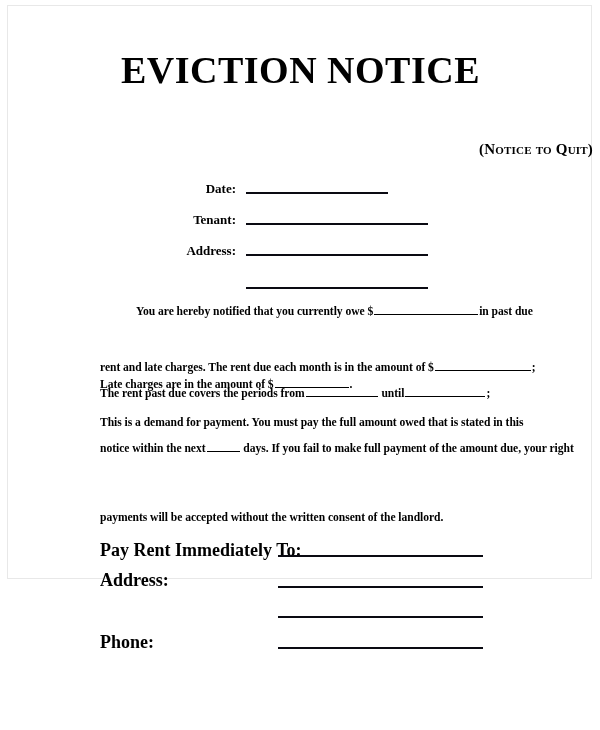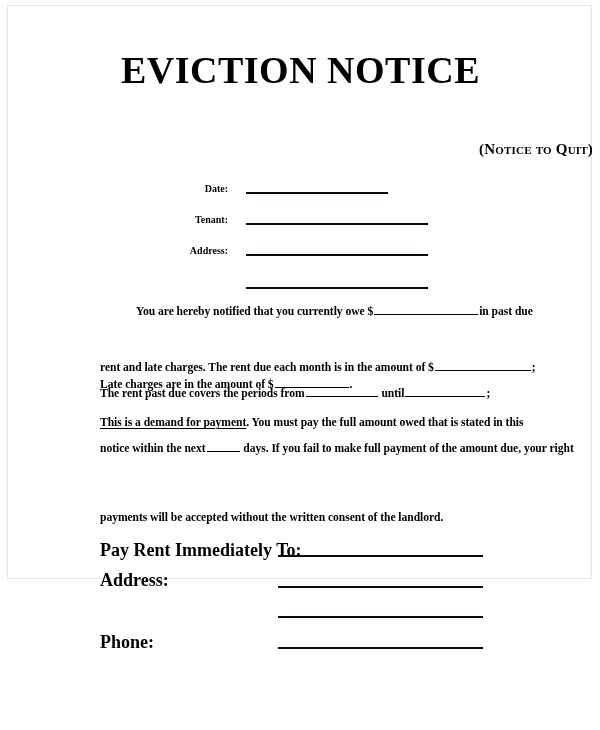--- a/index.html
+++ b/index.html
@@ -63,23 +63,23 @@
     margin-top: 35px;
   }
 
   
   .fieldrow {
     position: absolute;
     height: 22px;
   }
   .fieldlabel {
     position: absolute;
-    right: 12px;
+    right: 4px;
     top: 0;
-    font-size: 10px;
+    font-size: 13px;
     font-weight: bold;
     white-space: nowrap;
     line-height: 22px;
   }
   .ruleline {
     position: absolute;
     background: #0a0a12;
   }
 
   
@@ -93,21 +93,20 @@
     letter-spacing: -0.05px;
   }
   .blank {
     display: inline-block;
     border-bottom: 1px solid #000;
     vertical-align: baseline;
     height: 11px;
     margin: 0 1px;
   }
   .u {
-    text-decoration: underline;
     text-underline-offset: 1.5px;
   }
 
   
   .paylabel {
     position: absolute;
     left: 92px;
     font-size: 18px;
     font-weight: bold;
     white-space: nowrap;

